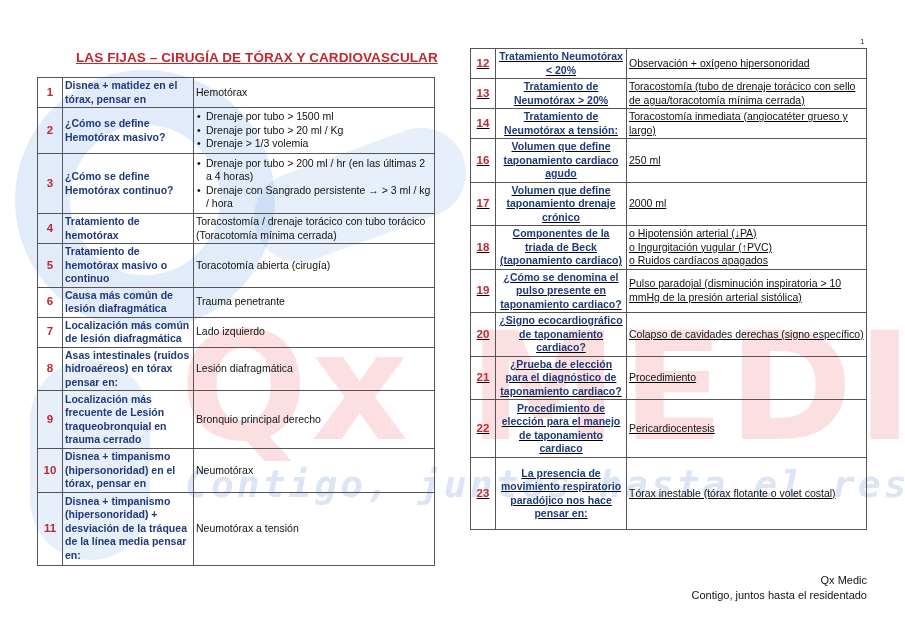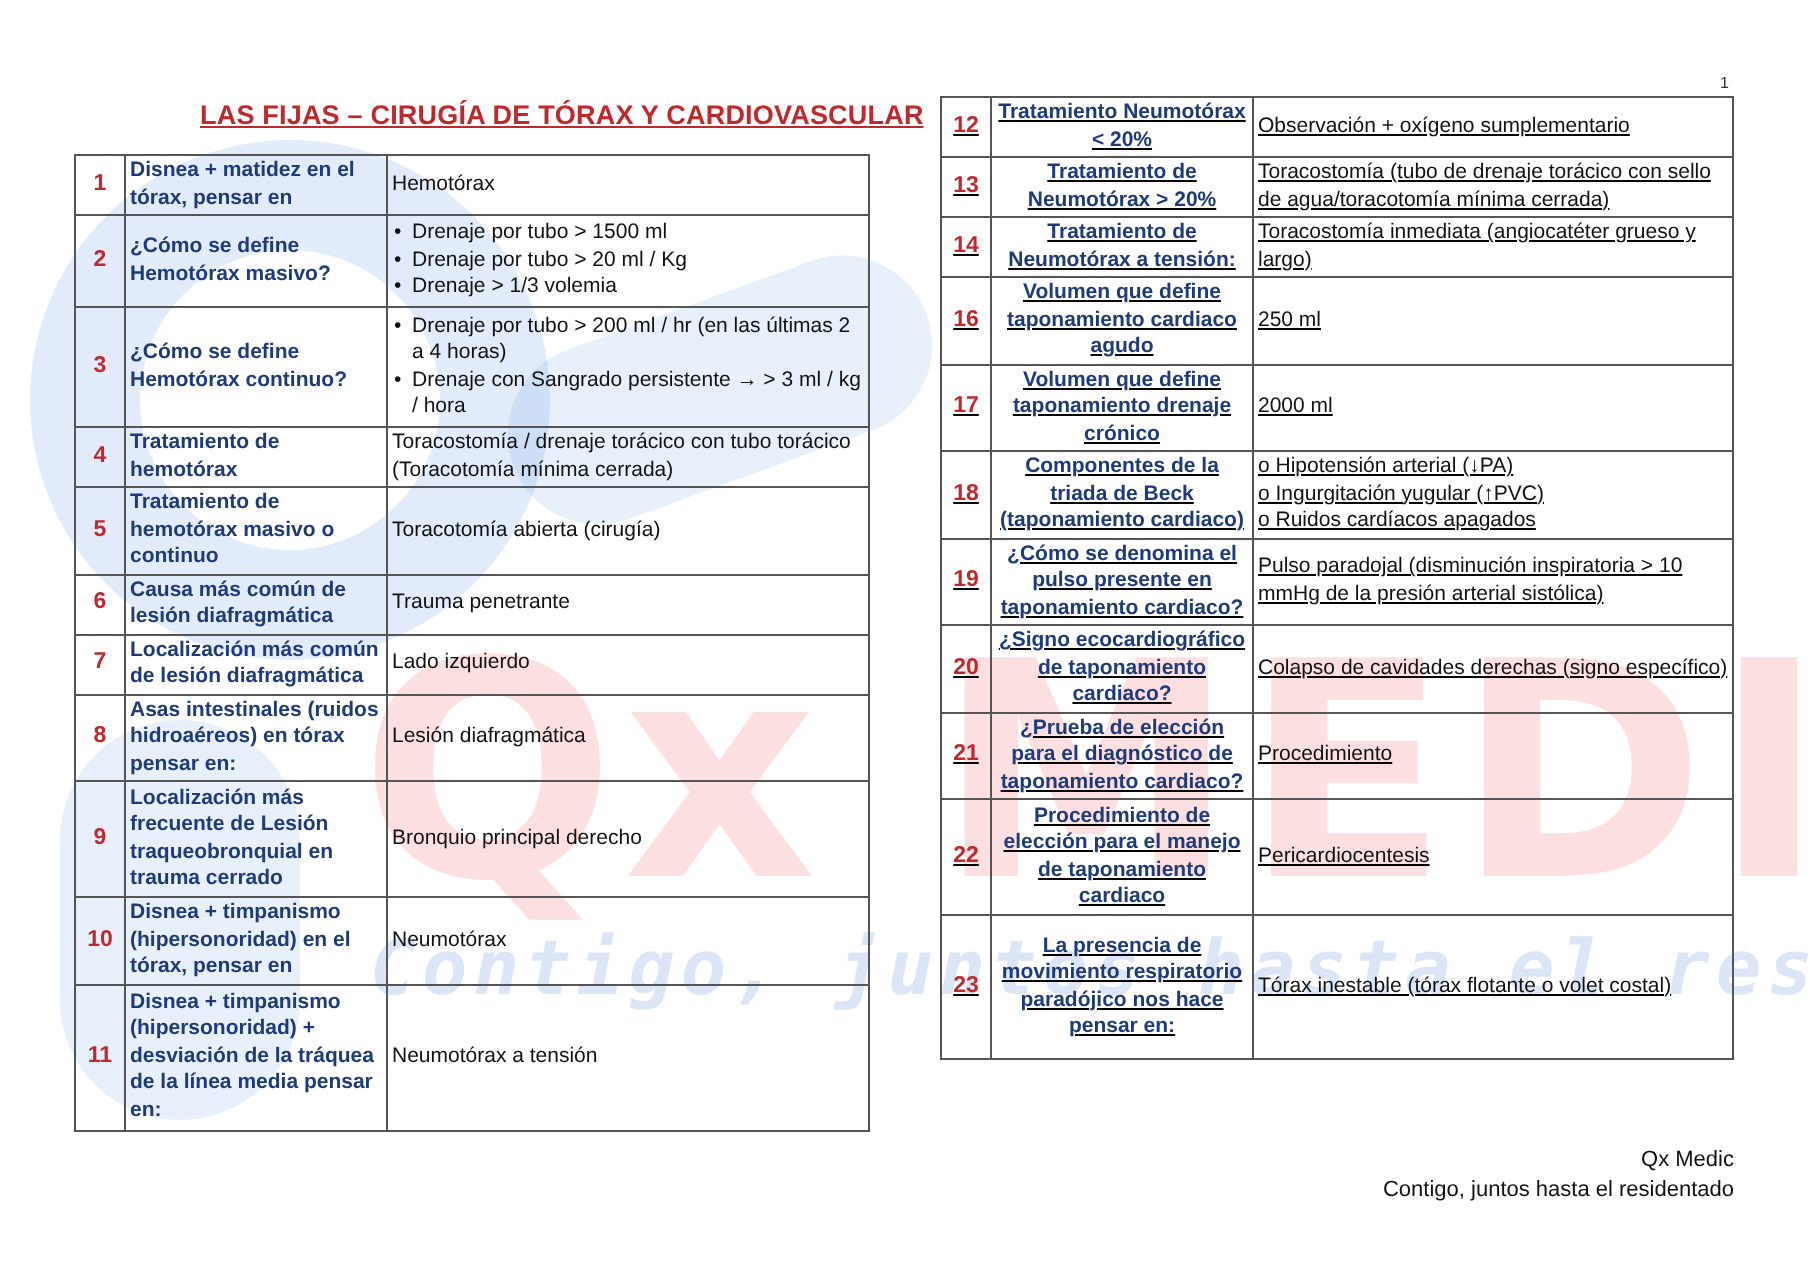--- a/index.html
+++ b/index.html
@@ -3,21 +3,21 @@
 <meta charset="utf-8">
 <style>
   html,body{margin:0;padding:0;background:#fff;}
   body{width:905px;height:640px;position:relative;overflow:hidden;font-family:"Liberation Sans",sans-serif;}
   .wm{position:absolute;pointer-events:none;}
   .wm-text{position:absolute;left:180px;top:300px;font-size:150px;font-weight:bold;color:rgba(240,110,120,0.22);letter-spacing:4px;white-space:nowrap;font-family:"DejaVu Sans",sans-serif;}
   .wm-tag{position:absolute;left:185px;top:462px;font-size:38px;font-weight:bold;font-style:italic;color:rgba(110,150,220,0.25);letter-spacing:3px;white-space:nowrap;font-family:"DejaVu Sans Mono",monospace;}
   .wm-blob1{position:absolute;left:15px;top:70px;width:260px;height:260px;border-radius:50%;border:55px solid rgba(120,165,230,0.22);box-sizing:border-box;}
   .wm-blob2{position:absolute;left:250px;top:150px;width:220px;height:90px;border-radius:50px;background:rgba(120,165,230,0.18);transform:rotate(-20deg);}
   .wm-blob3{position:absolute;left:30px;top:360px;width:120px;height:200px;border-radius:60px;background:rgba(120,165,230,0.18);}
-  .title{position:absolute;left:76px;top:50px;font-size:13.5px;font-weight:bold;color:#c0282d;text-decoration:underline;letter-spacing:0.1px;margin-left:24px;}
+  .title{position:absolute;left:76px;top:50px;font-size:13.5px;font-weight:bold;color:#c0282d;text-decoration:underline;letter-spacing:0.1px;}
   .pagenum{position:absolute;left:860px;top:37px;font-size:8px;color:#333;}
   table{position:absolute;border-collapse:collapse;font-size:10.5px;line-height:13.5px;}
   td{border:1px solid #555;padding:1px 2px;vertical-align:middle;}
   td.num{width:20px;text-align:center;color:#c0282d;font-weight:bold;font-size:11.5px;}
   td.q{color:#1f3a7a;font-weight:bold;}
   td.a{color:#111;}
   #left{left:37px;top:77px;width:398px;}
   #left td.q{width:126px;}
   #right{left:470px;top:48px;width:397px;text-decoration:underline;}
   #right td.q{width:126px;text-align:center;}
@@ -107,21 +107,21 @@
       <td class="a">Neumotórax a tensión</td>
     </tr>
   </tbody>
 </table>
 
 <table id="right">
   <tbody>
     <tr style="height:29px">
       <td class="num">12</td>
       <td class="q">Tratamiento Neumotórax &lt; 20%</td>
-      <td class="a">Observación + oxígeno sumplementario</td>
+      <td class="a">Observación + oxígeno hipersonoridad</td>
     </tr>
     <tr style="height:29px">
       <td class="num">13</td>
       <td class="q">Tratamiento de Neumotórax &gt; 20%</td>
       <td class="a">Toracostomía (tubo de drenaje torácico con sello de agua/toracotomía mínima cerrada)</td>
     </tr>
     <tr style="height:29px">
       <td class="num">14</td>
       <td class="q">Tratamiento de Neumotórax a tensión:</td>
       <td class="a">Toracostomía inmediata (angiocatéter grueso y largo)</td>

